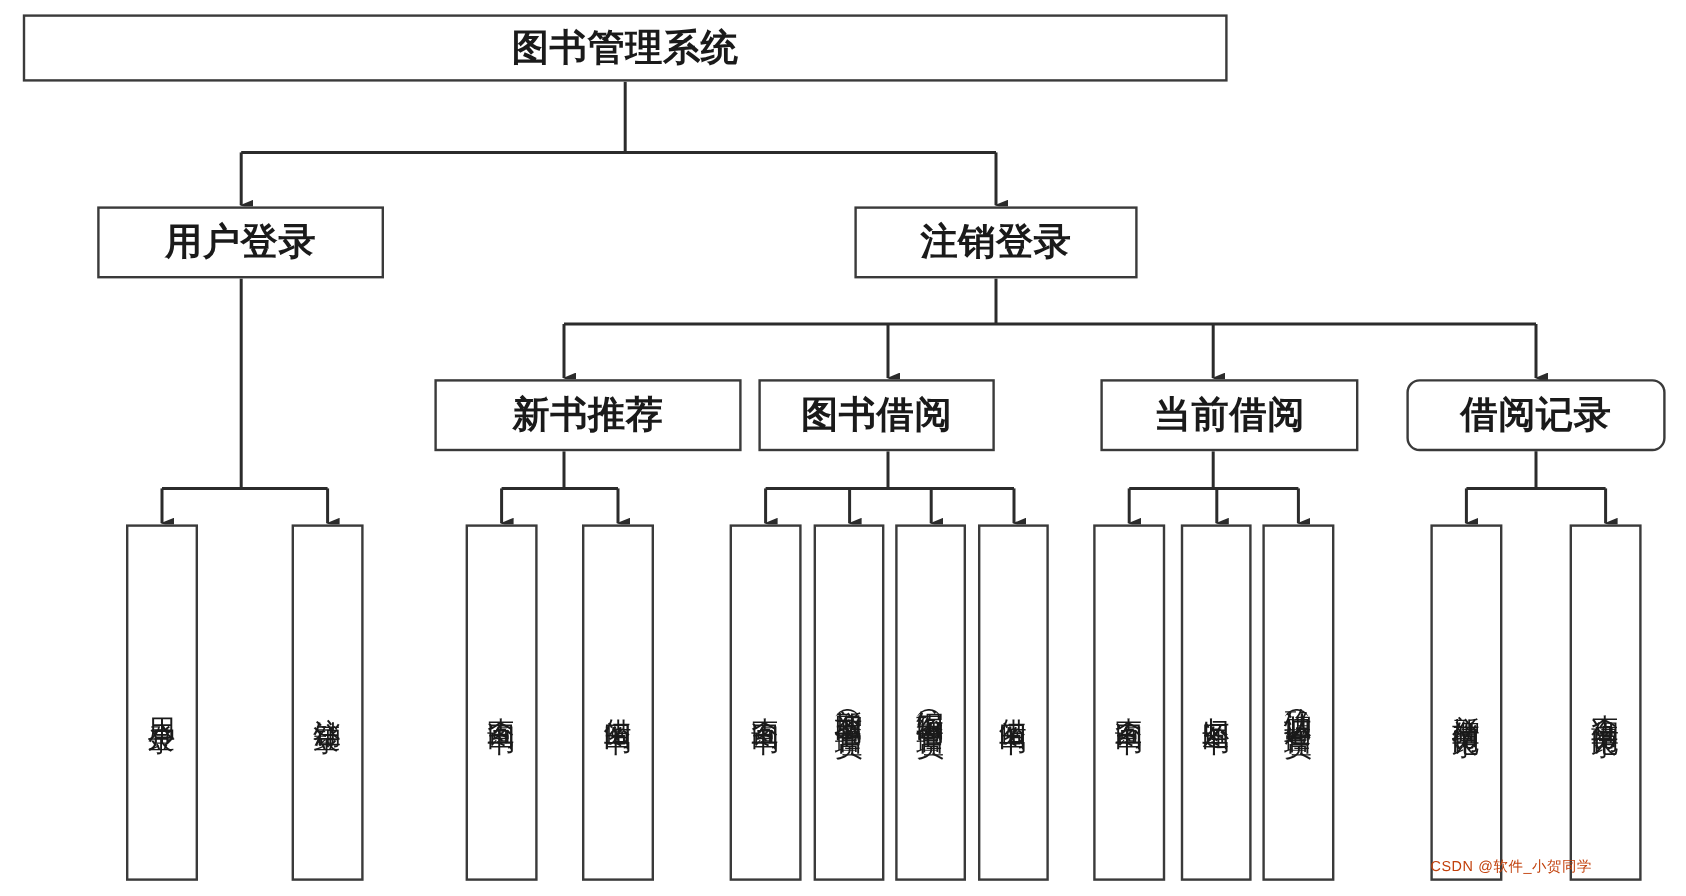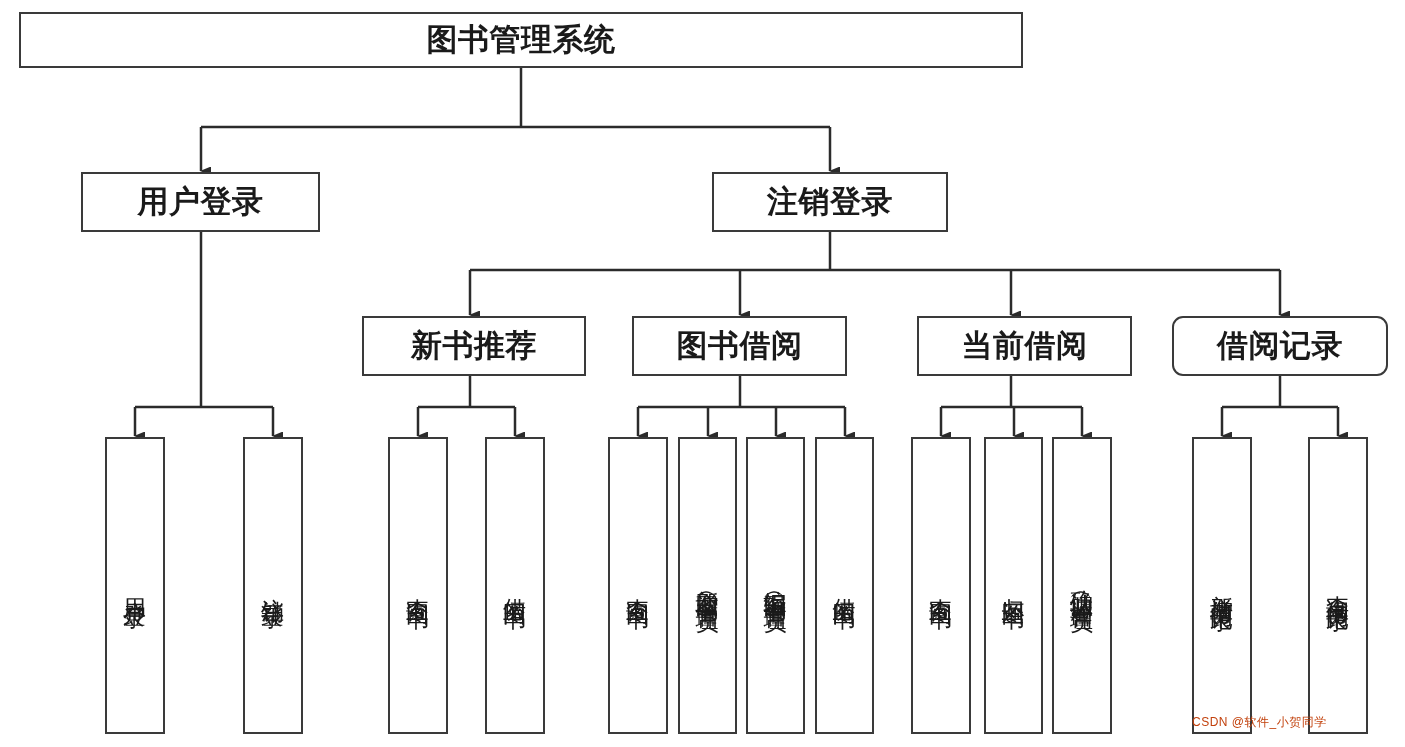--- a/index.html
+++ b/index.html
@@ -116,24 +116,24 @@
   <div id="node-layer">
       <div class="node horizontal" id="node_root" style="left: 19px; top: 12px; width: 1004px; height: 56px; border-color: rgb(58, 58, 58); background: rgb(255, 255, 255); color: rgb(26, 26, 26);">
         <span class="label">图书管理系统</span>
       </div>
       <div class="node horizontal" id="node_user-login" style="left: 81px; top: 172px; width: 239px; height: 60px; border-color: rgb(58, 58, 58); background: rgb(255, 255, 255); color: rgb(26, 26, 26);">
         <span class="label">用户登录</span>
       </div>
       <div class="node horizontal" id="node_book-management" style="left: 712px; top: 172px; width: 236px; height: 60px; border-color: rgb(58, 58, 58); background: rgb(255, 255, 255); color: rgb(26, 26, 26);">
         <span class="label">注销登录</span>
       </div>
-      <div class="node horizontal" id="node_new-book-recommend" style="left: 362px; top: 316px; width: 224px; height: 60px; border-color: rgb(58, 58, 58); background: rgb(255, 255, 255); color: rgb(26, 26, 26);">
+      <div class="node horizontal" id="node_new-book-recommend" style="left: 362px; top: 316px; width: 256px; height: 60px; border-color: rgb(58, 58, 58); background: rgb(255, 255, 255); color: rgb(26, 26, 26);">
         <span class="label">新书推荐</span>
       </div>
-      <div class="node horizontal" id="node_book-borrow" style="left: 632px; top: 316px; width: 215px; height: 60px; border-color: rgb(58, 58, 58); background: rgb(255, 255, 255); color: rgb(26, 26, 26);">
+      <div class="node horizontal" id="node_book-borrow" style="left: 632px; top: 316px; width: 197px; height: 60px; border-color: rgb(58, 58, 58); background: rgb(255, 255, 255); color: rgb(26, 26, 26);">
         <span class="label">图书借阅</span>
       </div>
       <div class="node horizontal" id="node_current-borrow" style="left: 903px; top: 316px; width: 215px; height: 60px; border-color: rgb(58, 58, 58); background: rgb(255, 255, 255); color: rgb(26, 26, 26); margin-left: 14px;">
         <span class="label">当前借阅</span>
       </div>
       <div class="node horizontal" id="node_borrow-record" style="left: 1172px; top: 316px; width: 216px; height: 60px; border-color: rgb(58, 58, 58); background: rgb(255, 255, 255); color: rgb(26, 26, 26); border-radius: 11px;">
         <span class="label">借阅记录</span>
       </div>
       <div class="node vertical" id="node_leaf-user-login" style="left: 105px; top: 437px; width: 60px; height: 297px; border-color: rgb(58, 58, 58); background: rgb(255, 255, 255); color: rgb(26, 26, 26);">
         <span class="label">用户登录</span>

